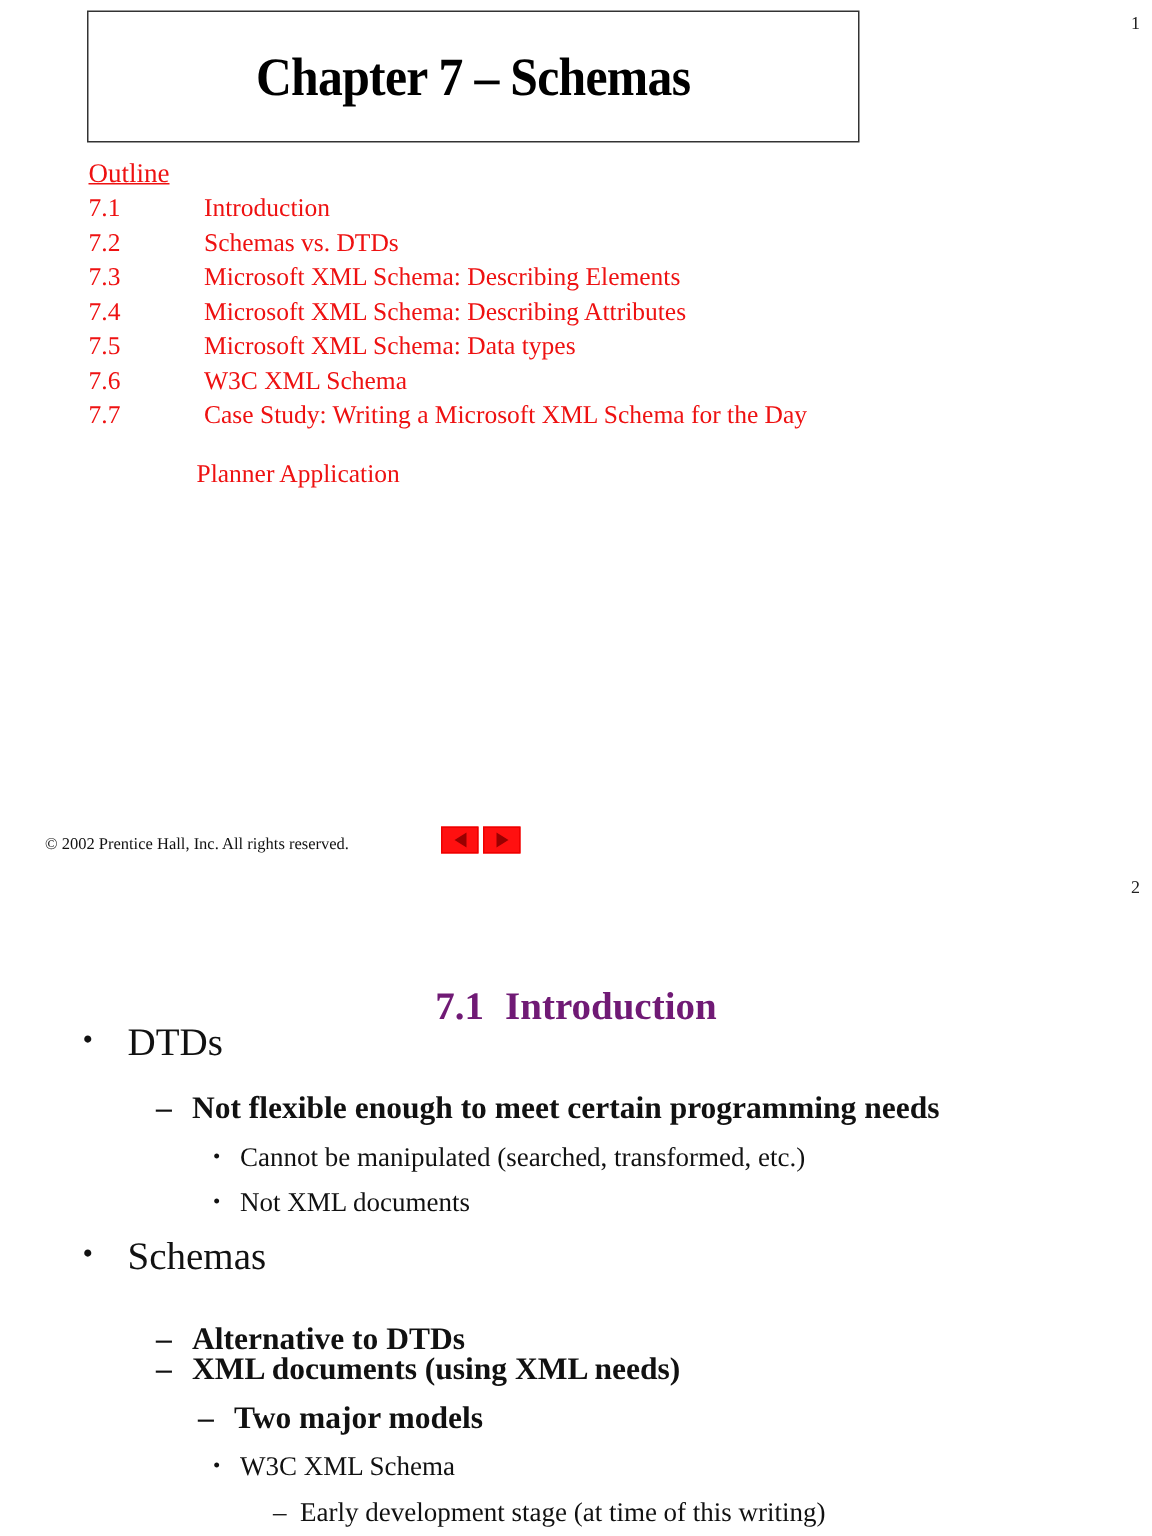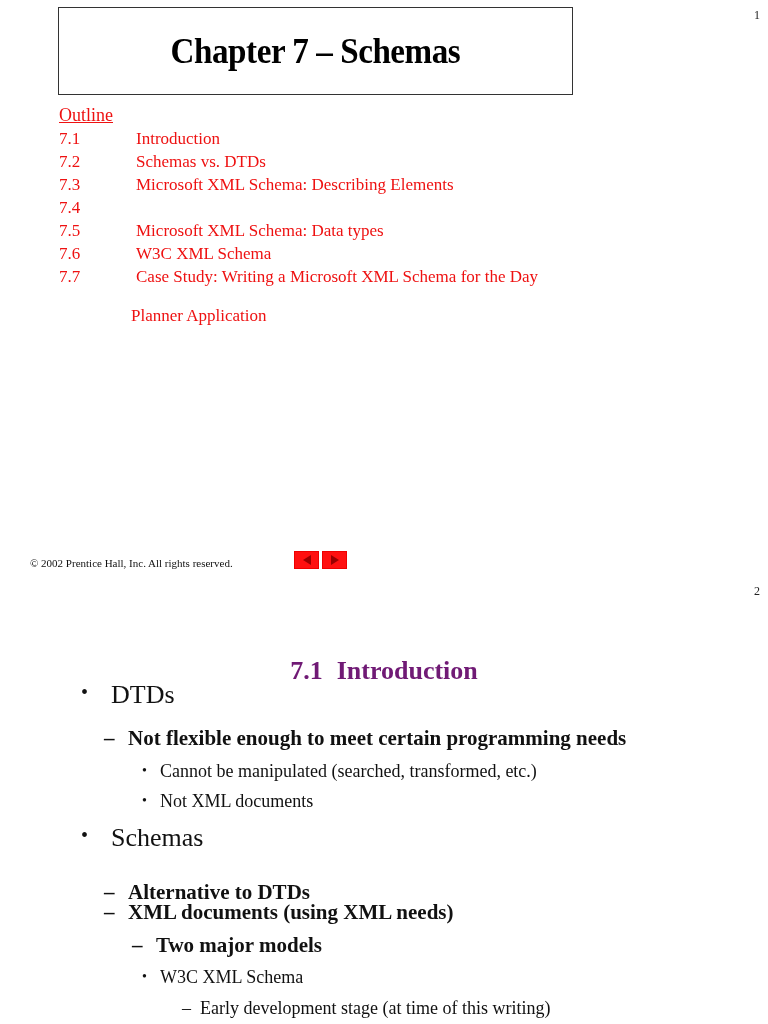--- a/index.html
+++ b/index.html
@@ -134,21 +134,21 @@
 
     .bullets {
       position: absolute;
       left: 0;
       top: 100px;
       width: 768px;
       color: #111;
     }
     .b1 {
       position: absolute;
-      left: 81px;
+      left: 55px;
       font-size: 26px;
       white-space: nowrap;
     }
     .b1 .mark {
       display: inline-block;
       width: 30px;
       font-size: 20px;
       vertical-align: 4px;
     }
     .b2 {
@@ -204,20 +204,21 @@
     <div class="outline-row">
       <span class="outline-num">7.2</span>
       <span>Schemas vs. DTDs</span>
     </div>
     <div class="outline-row">
       <span class="outline-num">7.3</span>
       <span>Microsoft XML Schema: Describing Elements</span>
     </div>
     <div class="outline-row">
       <span class="outline-num">7.4</span>
+      <span>Microsoft XML Schema: Describing Attributes</span>
     </div>
     <div class="outline-row">
       <span class="outline-num">7.5</span>
       <span>Microsoft XML Schema: Data types</span>
     </div>
     <div class="outline-row">
       <span class="outline-num">7.6</span>
       <span>W3C XML Schema</span>
     </div>
     <div class="outline-row">

